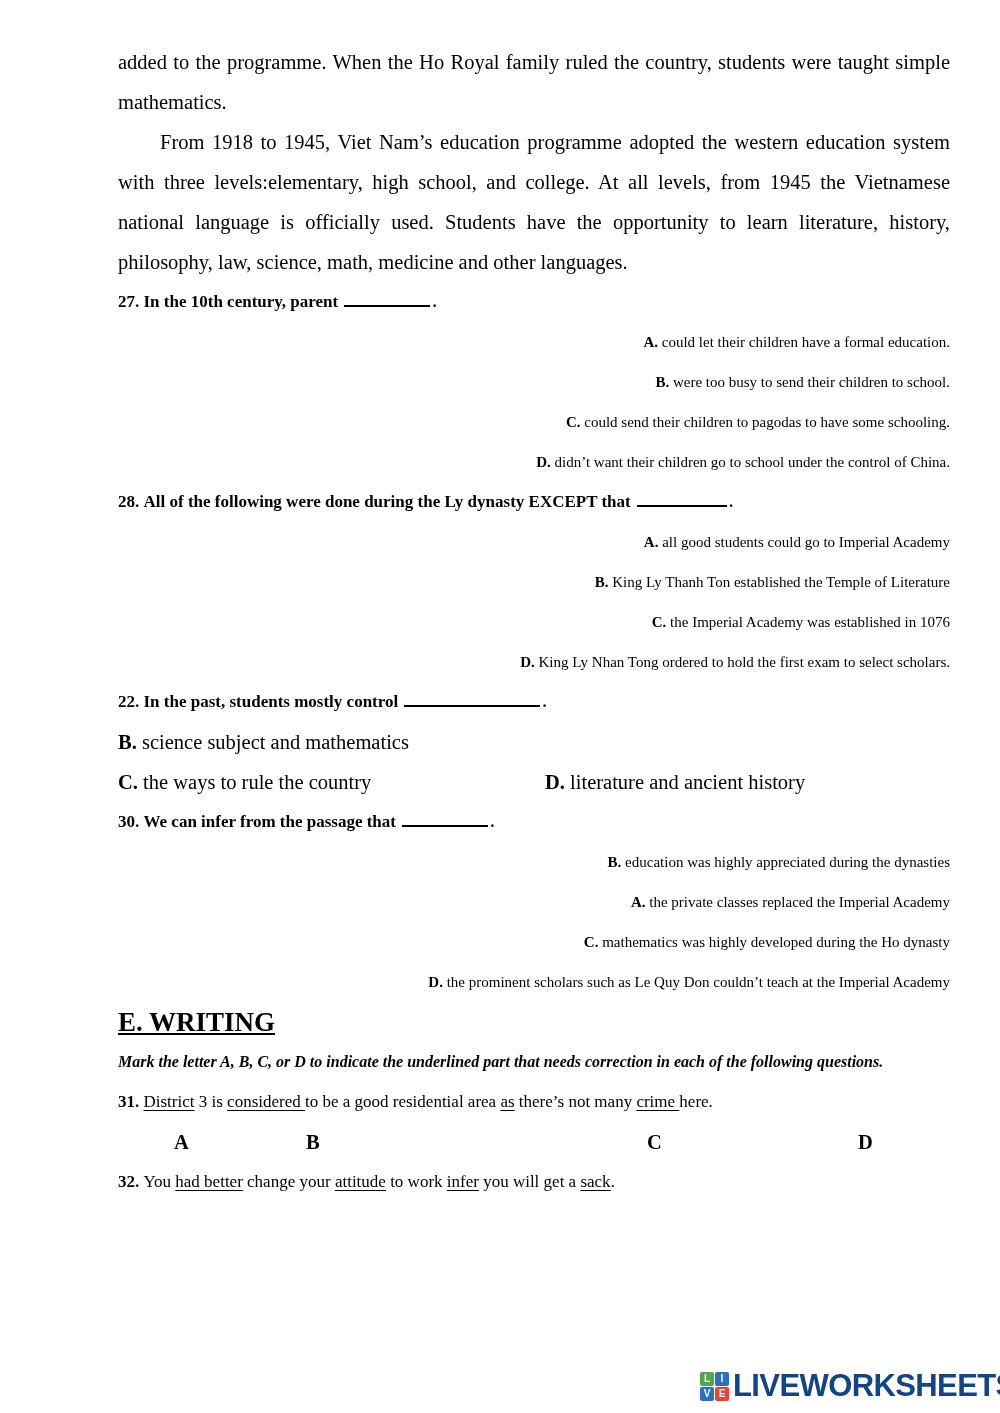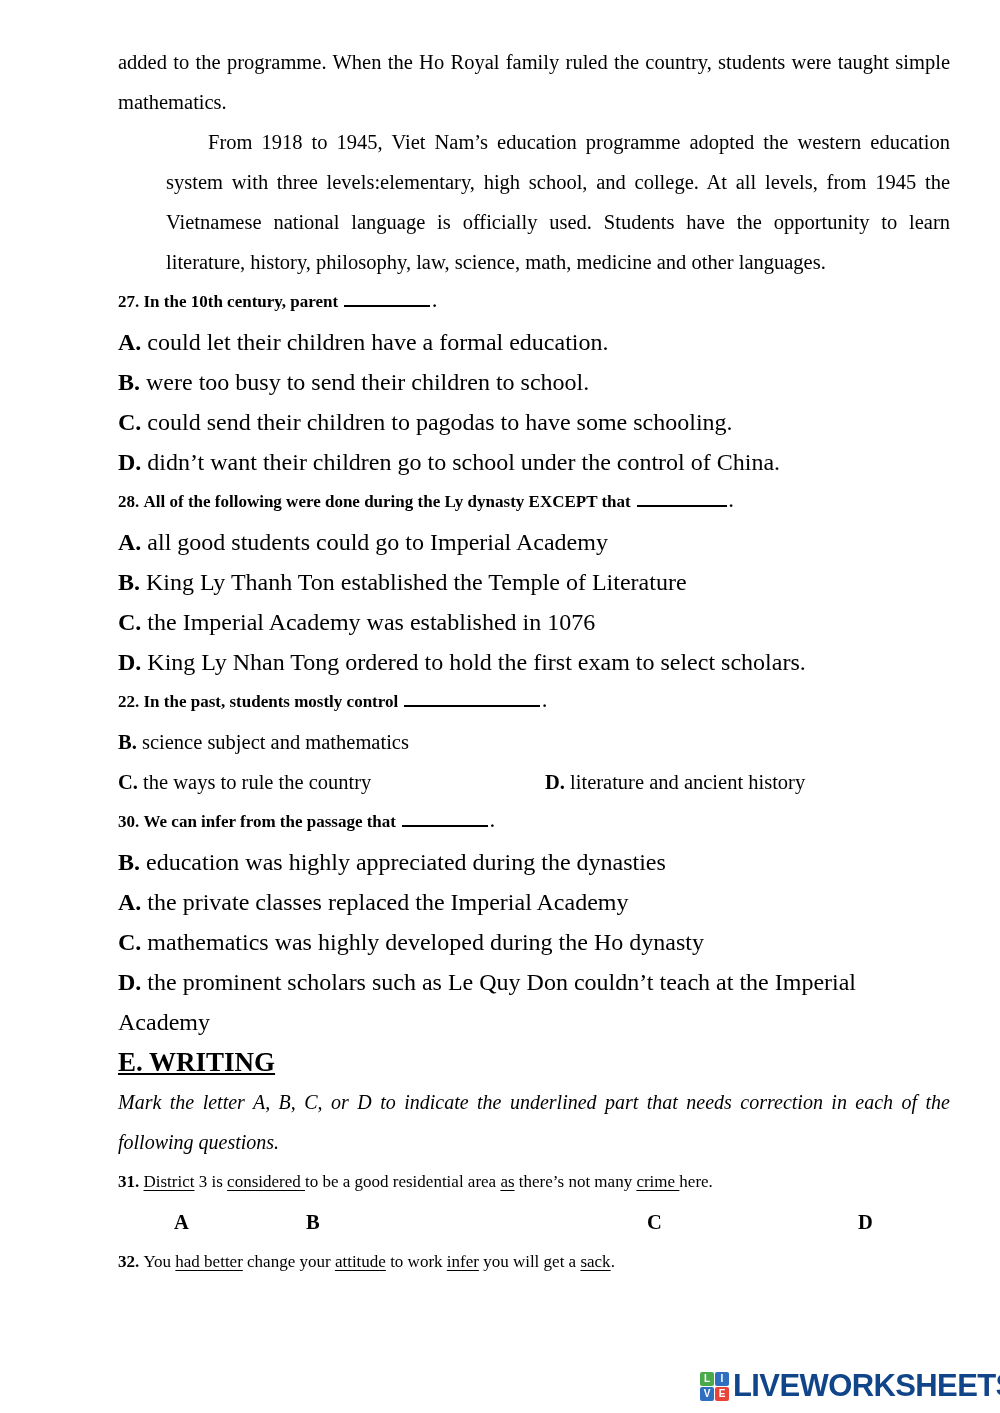--- a/index.html
+++ b/index.html
@@ -23,36 +23,36 @@
   }
   .para {
     font-size: 20.5px;
     line-height: 40px;
     text-align: justify;
     text-justify: inter-word;
     margin: 0;
   }
   .para.indent {
     text-indent: 42px;
-    margin-left: 48px;
   }
   .qline {
     font-size: 17px;
     line-height: 40px;
     margin: 0;
     text-align: justify;
     text-justify: inter-word;
   }
   .qstem {
     font-weight: bold;
   }
   .opt {
-    font-size: 24px;
+    font-size: 15px;
     line-height: 40px;
     margin: 0;
+    text-align: right;
   }
   .optletter {
     font-weight: bold;
   }
   .blank {
     display: inline-block;
     border-bottom: 2px solid #000;
     vertical-align: baseline;
     height: 15px;
     margin: 0 2px;
@@ -68,23 +68,23 @@
   .twocol .col-a { width: 427px; flex: 0 0 427px; }
   .twocol .col-b { flex: 1 1 auto; }
   .section-head {
     font-size: 27px;
     line-height: 40px;
     font-weight: bold;
     margin: 0;
     text-decoration: underline;
   }
   .instruction {
-    font-size: 20px;
+    font-size: 16px;
     line-height: 40px;
-    font-weight: normal;
+    font-weight: bold;
     font-style: italic;
     text-align: justify;
     text-justify: inter-word;
     margin: 0;
   }
   .u {
     text-decoration: underline;
     text-underline-offset: 3px;
   }
   .markers {

